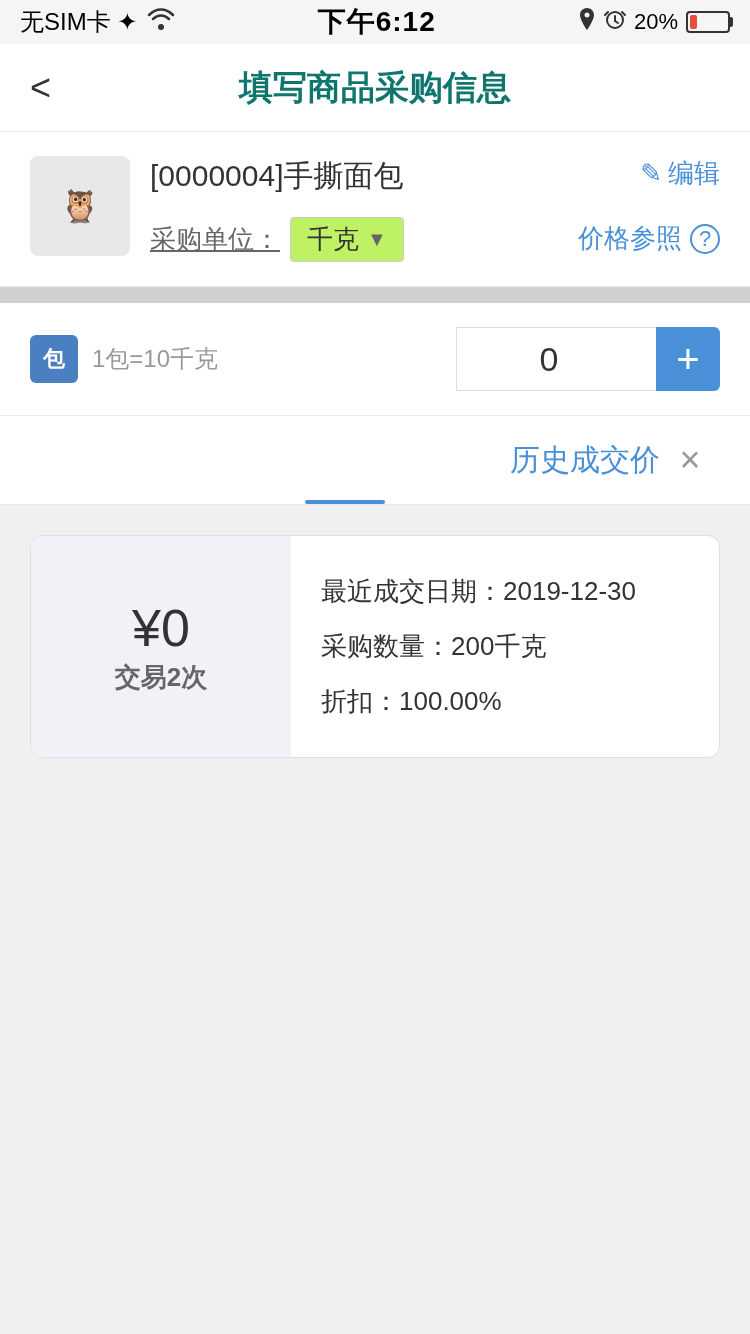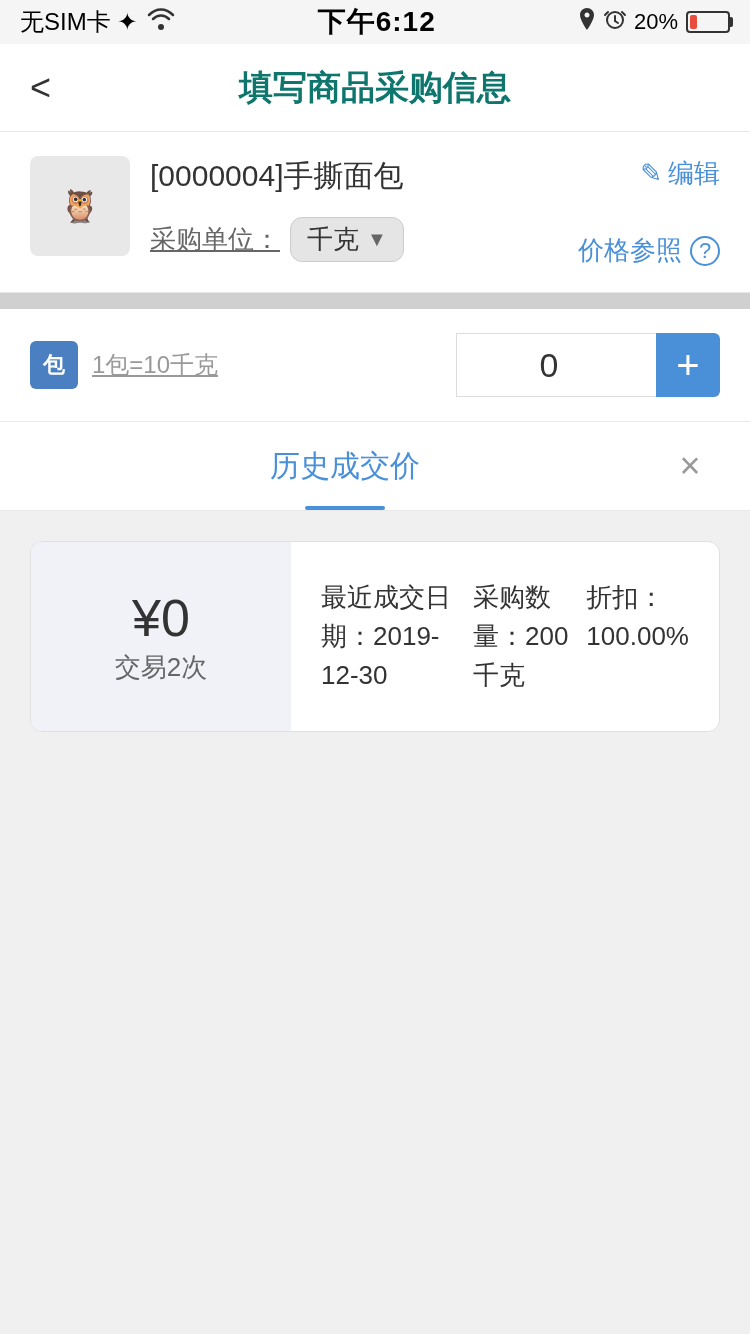--- a/index.html
+++ b/index.html
@@ -136,49 +136,49 @@
       align-items: center;
       gap: 10px;
     }
     .unit-label {
       font-size: 26px;
       color: #666;
       text-decoration: underline;
     }
     .unit-select {
       border: 1px solid #ccc;
-      border-radius: 12px;
+      border-radius: 4px;
       padding: 4px 16px;
       font-size: 26px;
       color: #333;
       display: flex;
       align-items: center;
       gap: 8px;
-      background: #e5e5e5;
+      background: #bef264;
     }
     .unit-arrow {
       font-size: 20px;
       color: #666;
     }
     .edit-btn {
       font-size: 26px;
       color: #4a90d9;
       display: flex;
       align-items: center;
       gap: 6px;
       cursor: pointer;
     }
     .price-ref-btn {
       font-size: 26px;
       color: #4a90d9;
       display: flex;
       align-items: center;
       gap: 8px;
       cursor: pointer;
-      margin-top: 28px;
+      margin-top: 16px;
     }
     .product-right-col {
       display: flex;
       flex-direction: column;
       align-items: flex-end;
       gap: 14px;
     }
 
     
     .gray-divider {
@@ -210,21 +210,20 @@
       display: flex;
       align-items: center;
       justify-content: center;
       color: #fff;
       font-size: 22px;
       font-weight: bold;
     }
     .quantity-unit-text {
       font-size: 24px;
       color: #999;
-      text-decoration: underline;
     }
     .quantity-input-group {
       display: flex;
       align-items: center;
       gap: 0;
     }
     .quantity-input {
       width: 200px;
       height: 64px;
       border: 1px solid #ddd;
@@ -256,21 +255,21 @@
       align-items: center;
       position: relative;
       border-bottom: 1px solid #e8e8e8;
       padding: 0 30px;
     }
     .tab-item {
       flex: 1;
       height: 88px;
       display: flex;
       flex-direction: column;
-      align-items: center;
+      align-items: flex-end;
       justify-content: center;
       font-size: 30px;
       color: #999;
       cursor: pointer;
       position: relative;
     }
     .tab-item.active {
       color: #4a90d9;
     }
     .tab-underline {
@@ -314,26 +313,27 @@
     }
     .history-price {
       font-size: 52px;
       color: #333;
       font-weight: 500;
     }
     .history-times {
       font-size: 26px;
       color: #666;
       margin-top: 2px;
+      font-weight: bold;
     }
     .history-right {
       flex: 1;
       padding: 36px 30px;
       display: flex;
-      flex-direction: row;
+      flex-direction: column;
       gap: 16px;
     }
     .history-detail-row {
       font-size: 26px;
       color: #333;
       line-height: 1.5;
     }
 
     
     .main-content {

